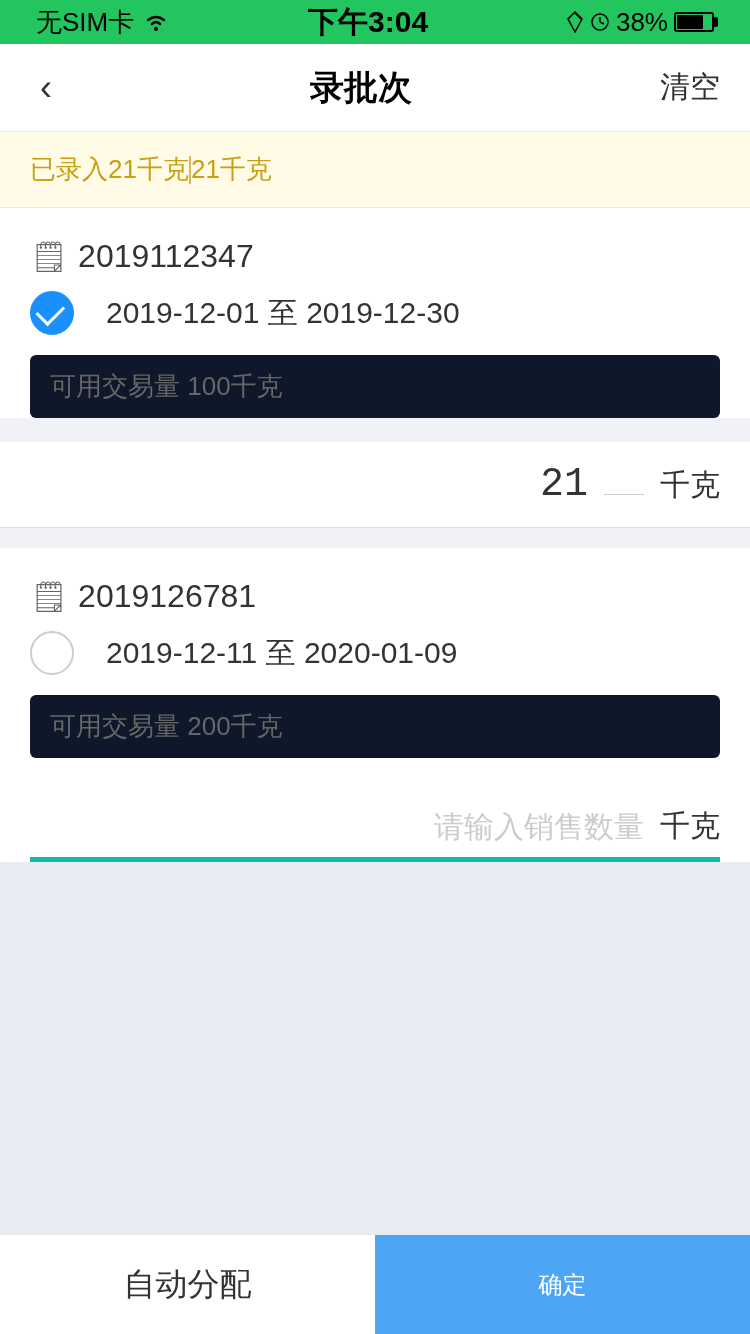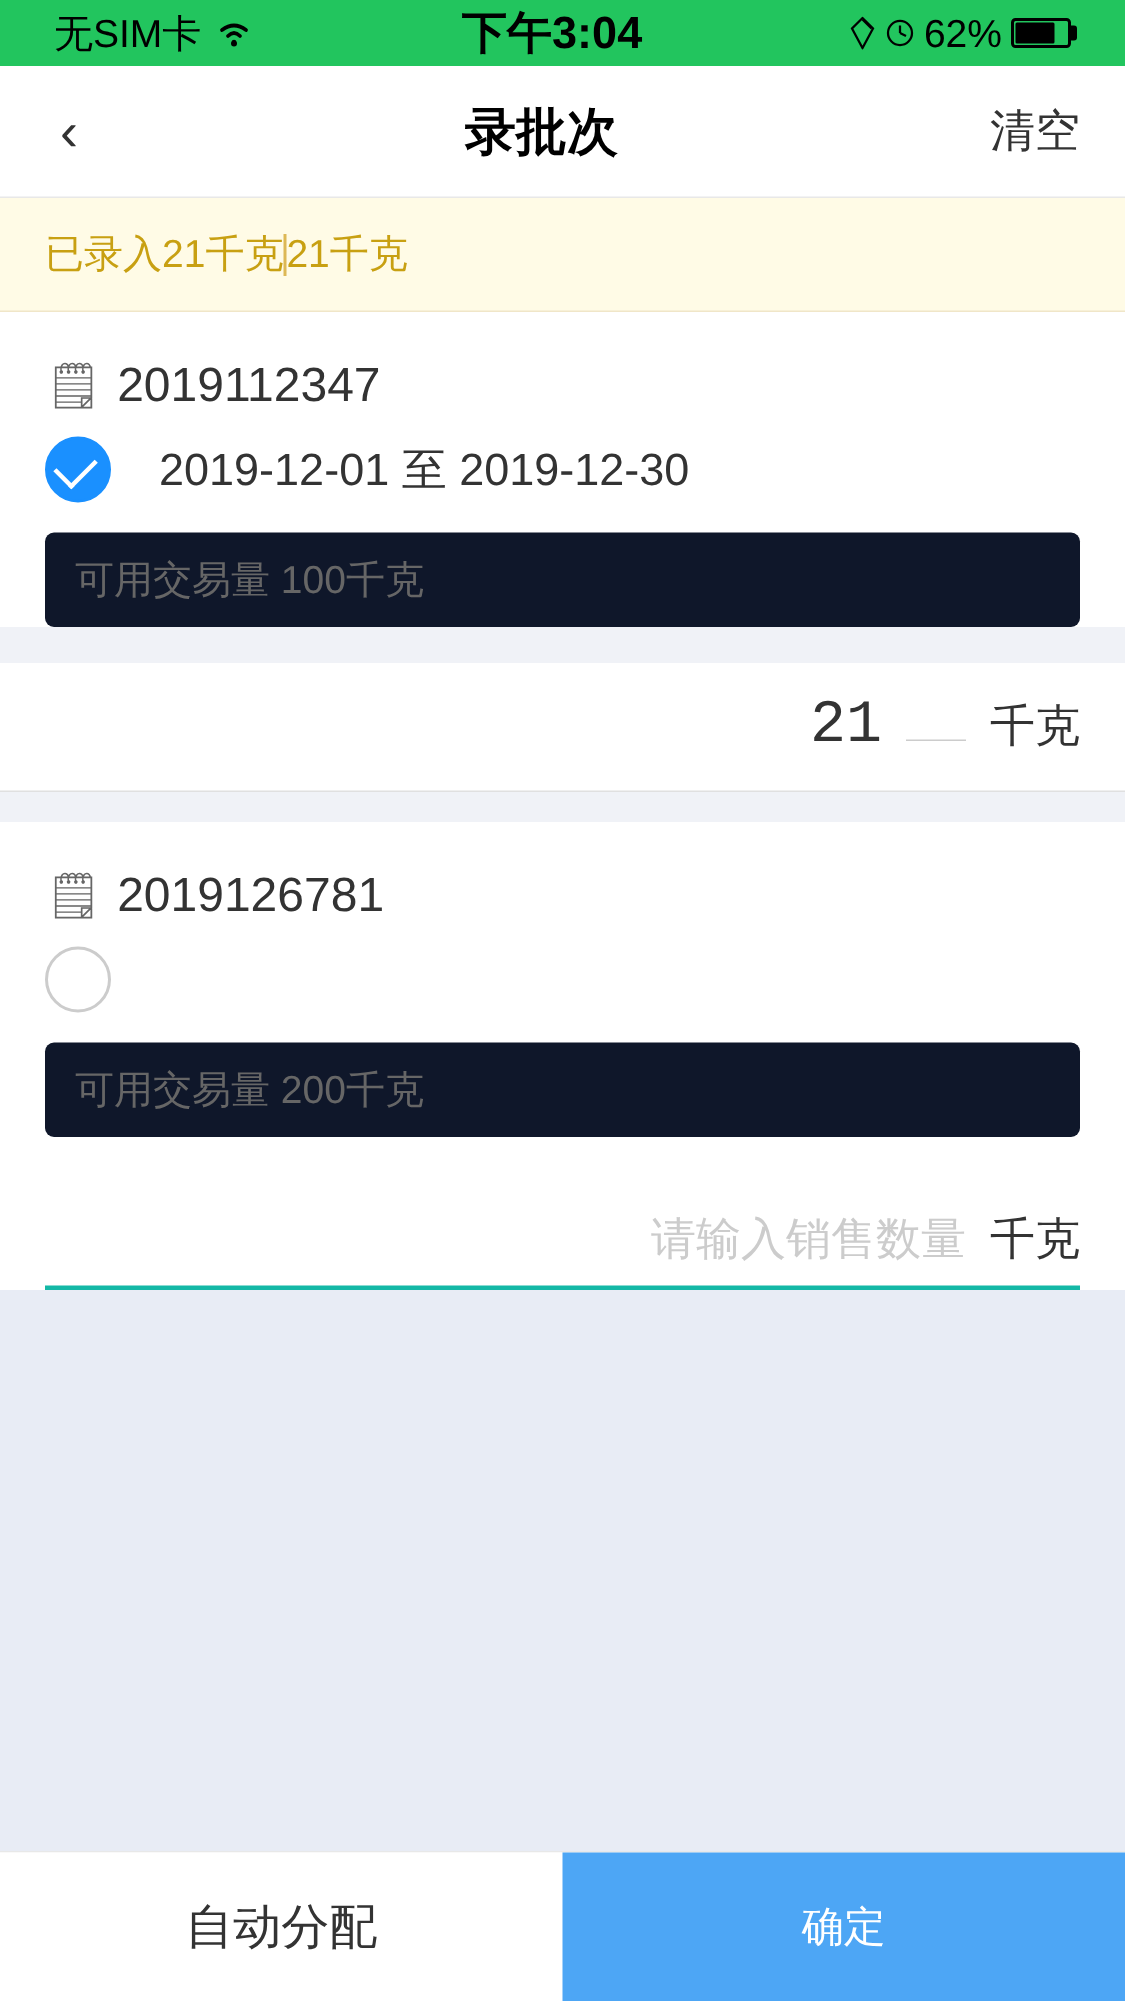--- a/index.html
+++ b/index.html
@@ -202,21 +202,21 @@
     }
     .input-section {
       background: #fff;
       padding: 0 30px;
     }
     .input-wrapper {
       display: flex;
       align-items: center;
       gap: 16px;
       padding: 24px 0 10px 0;
-      border-bottom: 3px solid #14b8a6;
+      border-bottom: 5px solid #14b8a6;
     }
     .unit-text {
       font-size: 30px;
       color: #333;
     }
 
     
     .empty-area {
       background: #e8ecf5;
       flex: 1;
@@ -243,21 +243,21 @@
       background: #fff;
       cursor: pointer;
       border: none;
       outline: none;
     }
     .btn-confirm {
       flex: 1;
       display: flex;
       align-items: center;
       justify-content: center;
-      font-size: 28px;
+      font-size: 24px;
       color: #fff;
       background: #4da6f5;
       cursor: pointer;
       border: none;
       outline: none;
     }
     .battery-icon {
       display: inline-block;
       width: 40px;
       height: 20px;
@@ -304,21 +304,21 @@
   <div class="status-right">
     <svg width="18" height="22" viewBox="0 0 18 22">
       <path d="M9 1 L16 8 L9 21 L2 8 Z" fill="none" stroke="#000" stroke-width="1.5"></path>
       <path d="M9 2 L15 8" stroke="#000" stroke-width="1.5" fill="none"></path>
     </svg>
     <svg width="20" height="20" viewBox="0 0 20 20">
       <circle cx="10" cy="10" r="8" fill="none" stroke="#000" stroke-width="1.5"></circle>
       <line x1="10" y1="5" x2="10" y2="10" stroke="#000" stroke-width="1.5"></line>
       <line x1="10" y1="10" x2="14" y2="12" stroke="#000" stroke-width="1.5"></line>
     </svg>
-    <span>62%</span>
+    <span>38%</span>
     <div class="battery-icon">
       <div class="battery-fill"></div>
     </div>
   </div>
 </div>
 
 <div class="nav-bar">
   <span class="nav-back">‹</span>
   <span class="nav-title">录批次</span>
   <span class="nav-action">清空</span>
@@ -351,20 +351,21 @@
 <div class="section-divider"></div>
 
 <div class="batch-section">
   <div class="batch-card">
     <div class="batch-header">
       <span class="batch-icon">🗒</span>
       <span class="batch-id">2019126781</span>
     </div>
     <div class="batch-date-row">
       <div class="radio-circle"></div>
+      <span class="batch-date">2019-12-11 至 2020-01-09</span>
     </div>
     <div class="available-tag">可用交易量 200千克</div>
   </div>
 
   <div class="input-section">
     <div class="input-wrapper">
       <input class="amount-input" type="text" style="color: rgb(204, 204, 204); font-size: 30px; text-align: right; width: 100%;" placeholder="请输入销售数量">
       <span class="unit-text">千克</span>
     </div>
   </div>

